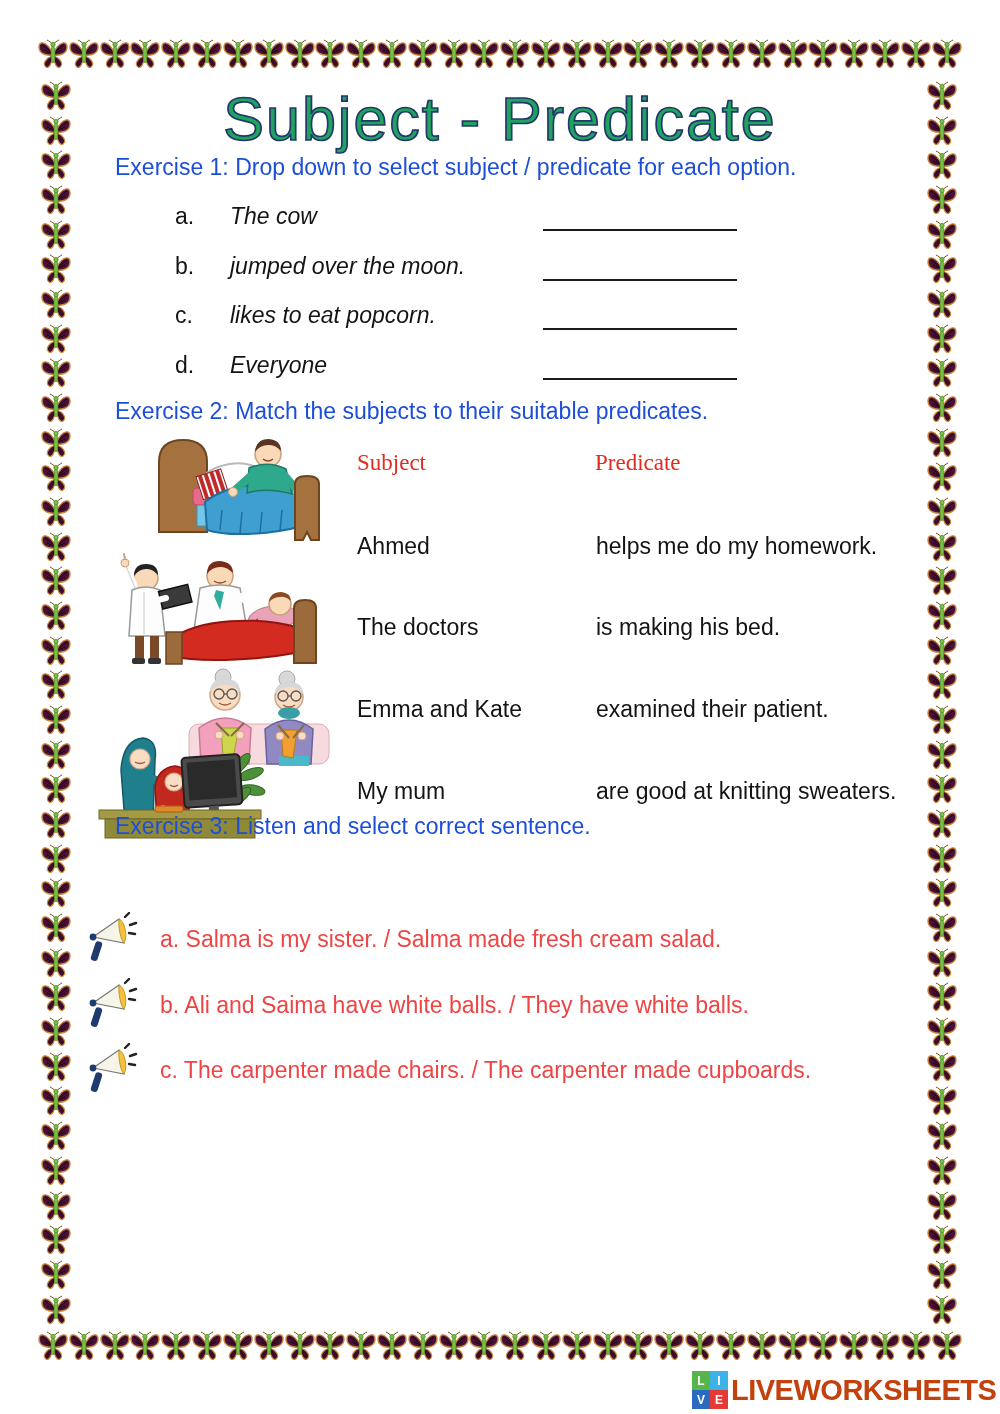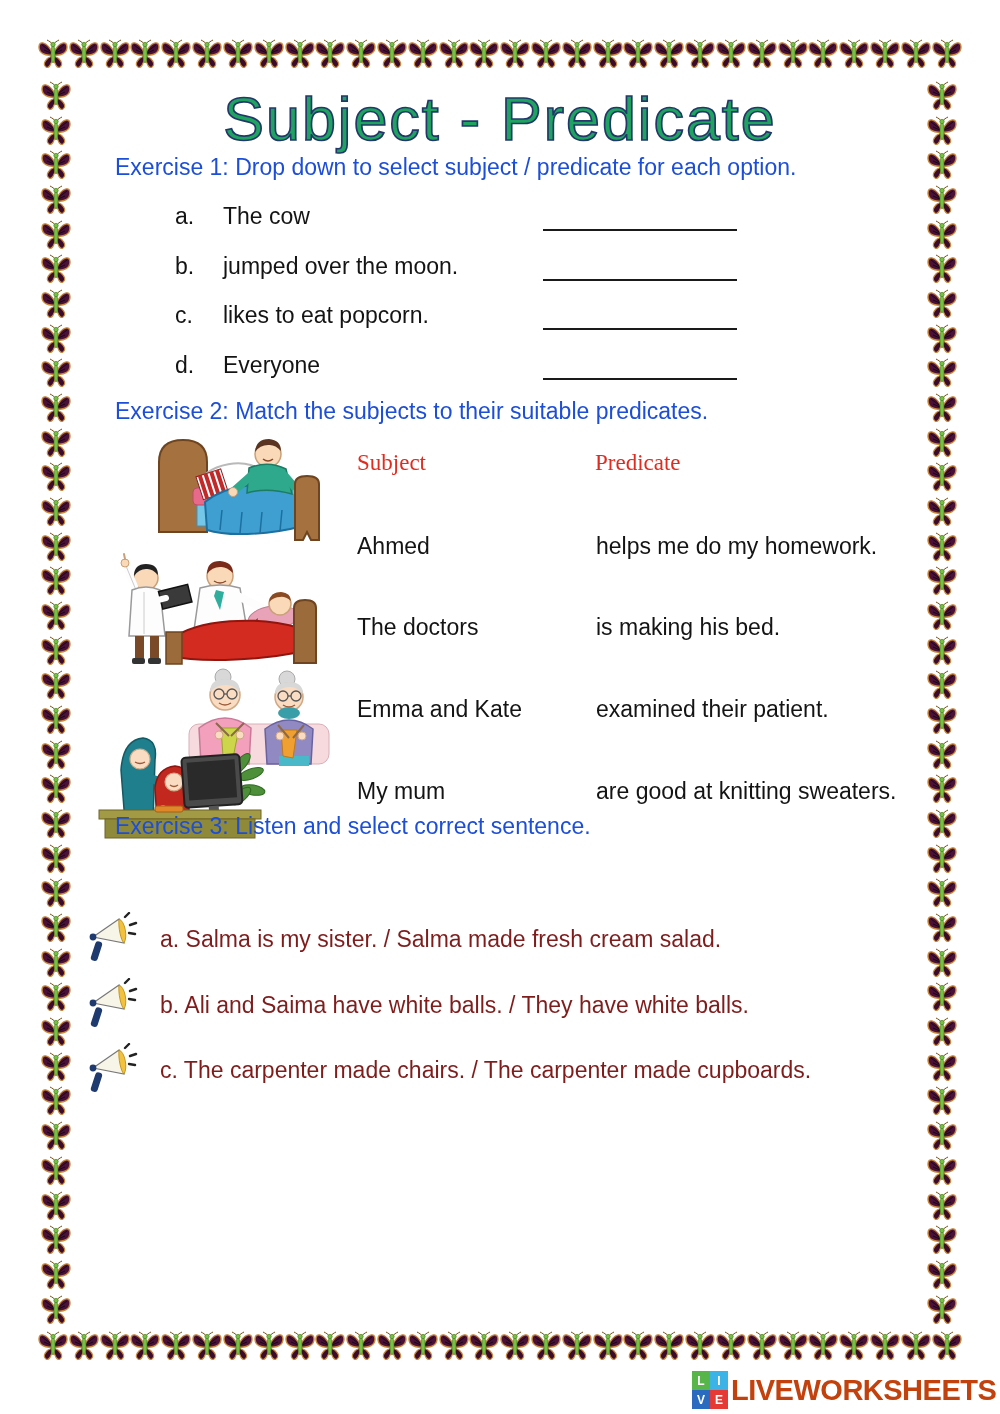--- a/index.html
+++ b/index.html
@@ -21,25 +21,25 @@
     font-size:61px;font-weight:normal;color:#1fa45f;letter-spacing:2px;
     -webkit-text-stroke:1.7px #22386b;
   }
   
   .heading{position:absolute;left:115px;font-size:23px;color:#1d4ed8;}
   .ex1-heading{top:154px;}
   .ex2-heading{top:398px;}
   .ex3-heading{top:813px;}
   .ex1-item{position:absolute;left:0;width:100%;height:34px;font-size:23px;}
   .ex1-item .letter{position:absolute;left:175px;}
-  .ex1-item .itext{position:absolute;left:223px;}
+  .ex1-item .itext{position:absolute;left:230px;font-style:italic;}
   .ex1-item .dropline{position:absolute;left:543px;top:26px;width:194px;border-top:2px solid #1a1a1a;cursor:pointer;}
   .colhead{position:absolute;font-size:23px;color:#e02b1e;font-family:Liberation Serif, serif;}
   .m-word{position:absolute;font-size:23px;color:#141414;cursor:pointer;white-space:nowrap;}
-  .ex3-row-text{position:absolute;left:160px;font-size:23px;color:#7f1d1d;cursor:pointer;white-space:nowrap;}
+  .ex3-row-text{position:absolute;left:160px;font-size:23px;color:#ef4444;cursor:pointer;white-space:nowrap;}
   .speaker{position:absolute;left:85px;width:54px;height:52px;cursor:pointer;}
   .illus{position:absolute;}
   
   .logo{position:absolute;left:692px;top:1371px;width:36px;height:38px;display:grid;
         grid-template-columns:18px 18px;grid-template-rows:19px 19px;}
   .logo .sq{display:flex;align-items:center;justify-content:center;color:#fff;font-weight:bold;font-size:12px;line-height:1;}
   .sq0{background:#58b54a;}
   .sq1{background:#3bb3e6;}
   .sq2{background:#2b6bbf;}
   .sq3{background:#e53935;}

